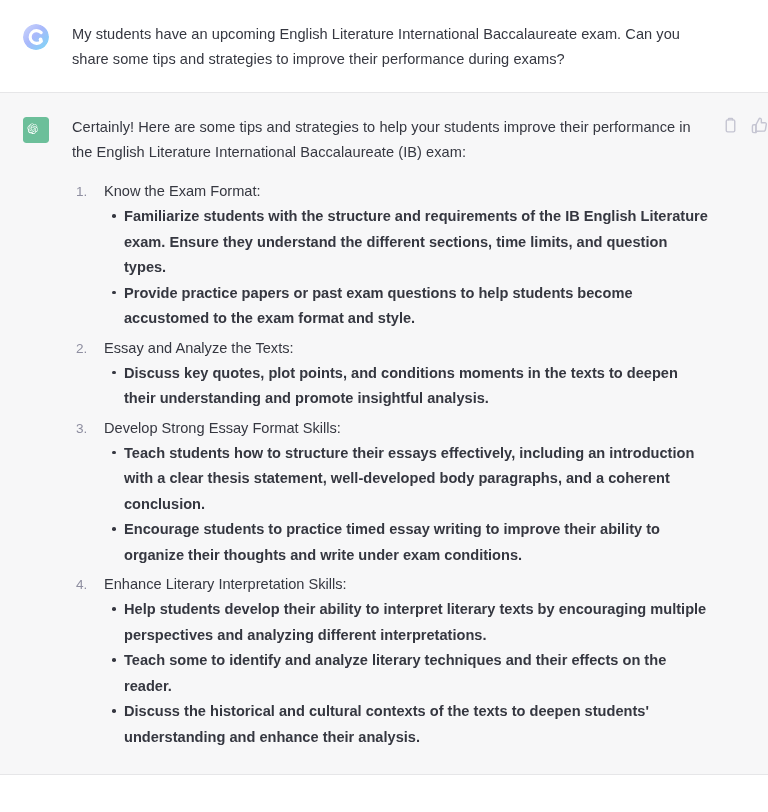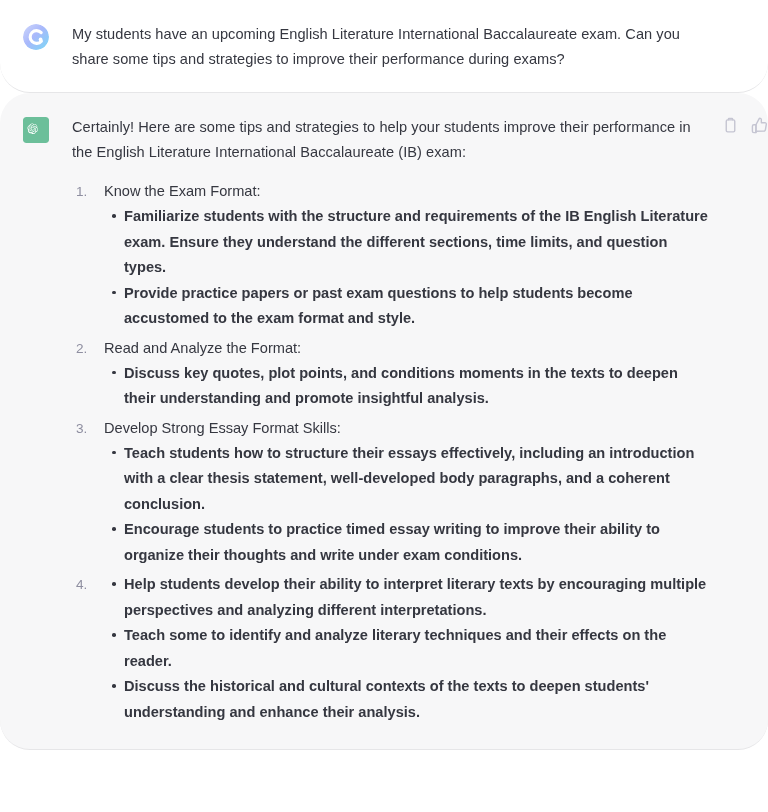--- a/index.html
+++ b/index.html
@@ -19,21 +19,20 @@
   .chat {
     width: 768px;
   }
 
   
   .msg {
     position: relative;
     display: flex;
     box-sizing: border-box;
     padding: 22px 1px 20px 0;
-    border-radius: 30px;
   }
   .msg-user {
     background: #ffffff;
     border-bottom: 1px solid #e6e6e8;
   }
   .msg-assistant {
     background: #f7f7f8;
     border-bottom: 1px solid #e6e6e8;
   }
 
@@ -200,33 +199,34 @@
 
       <ol class="steps">
         <li>
           <span class="step-title">Know the Exam Format:</span>
           <ul class="subs">
             <li>Familiarize students with the structure and requirements of the IB English Literature exam. Ensure they understand the different sections, time limits, and question types.</li>
             <li>Provide practice papers or past exam questions to help students become accustomed to the exam format and style.</li>
           </ul>
         </li>
         <li>
-          <span class="step-title">Read and Analyze the Format:</span>
+          <span class="step-title">Essay and Analyze the Texts:</span>
           <ul class="subs">
             <li>Discuss key quotes, plot points, and conditions moments in the texts to deepen their understanding and promote insightful analysis.</li>
           </ul>
         </li>
         <li>
           <span class="step-title">Develop Strong Essay Format Skills:</span>
           <ul class="subs">
             <li>Teach students how to structure their essays effectively, including an introduction with a clear thesis statement, well-developed body paragraphs, and a coherent conclusion.</li>
             <li>Encourage students to practice timed essay writing to improve their ability to organize their thoughts and write under exam conditions.</li>
           </ul>
         </li>
         <li>
+          <span class="step-title">Enhance Literary Interpretation Skills:</span>
           <ul class="subs">
             <li>Help students develop their ability to interpret literary texts by encouraging multiple perspectives and analyzing different interpretations.</li>
             <li>Teach some to identify and analyze literary techniques and their effects on the reader.</li>
             <li>Discuss the historical and cultural contexts of the texts to deepen students' understanding and enhance their analysis.</li>
           </ul>
         </li>
       </ol>
     </div>
 
     <div class="actions">

